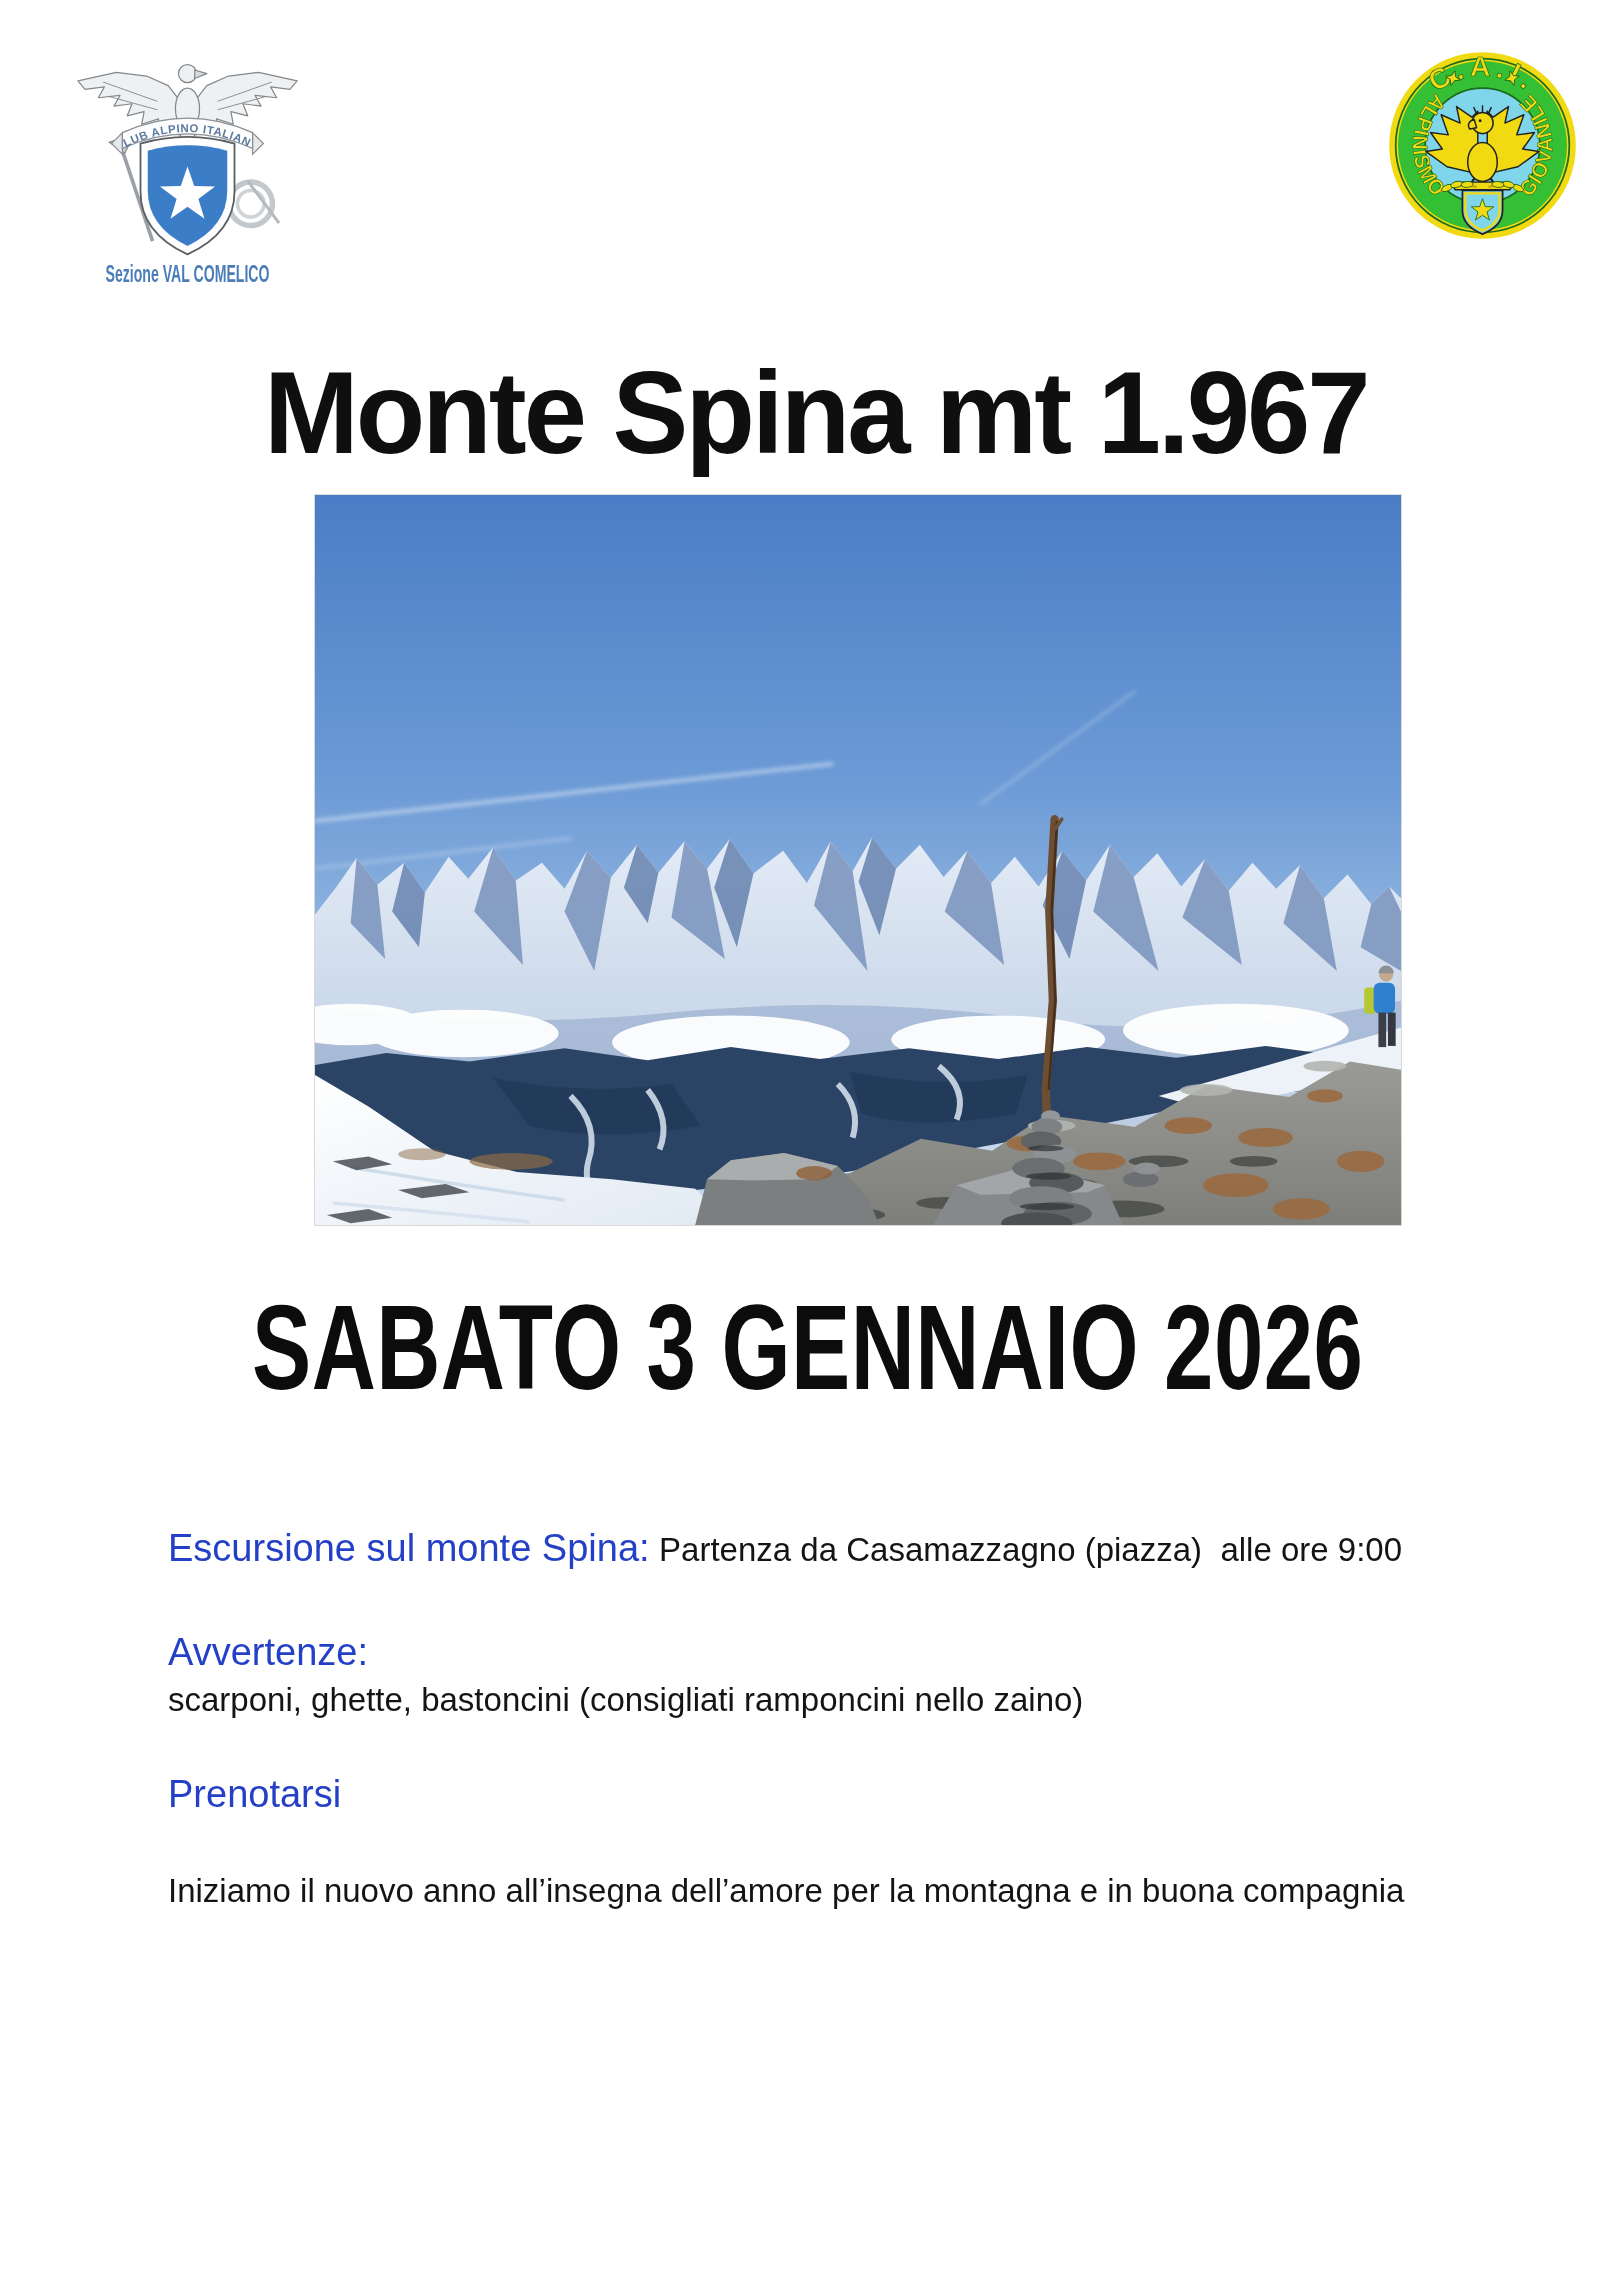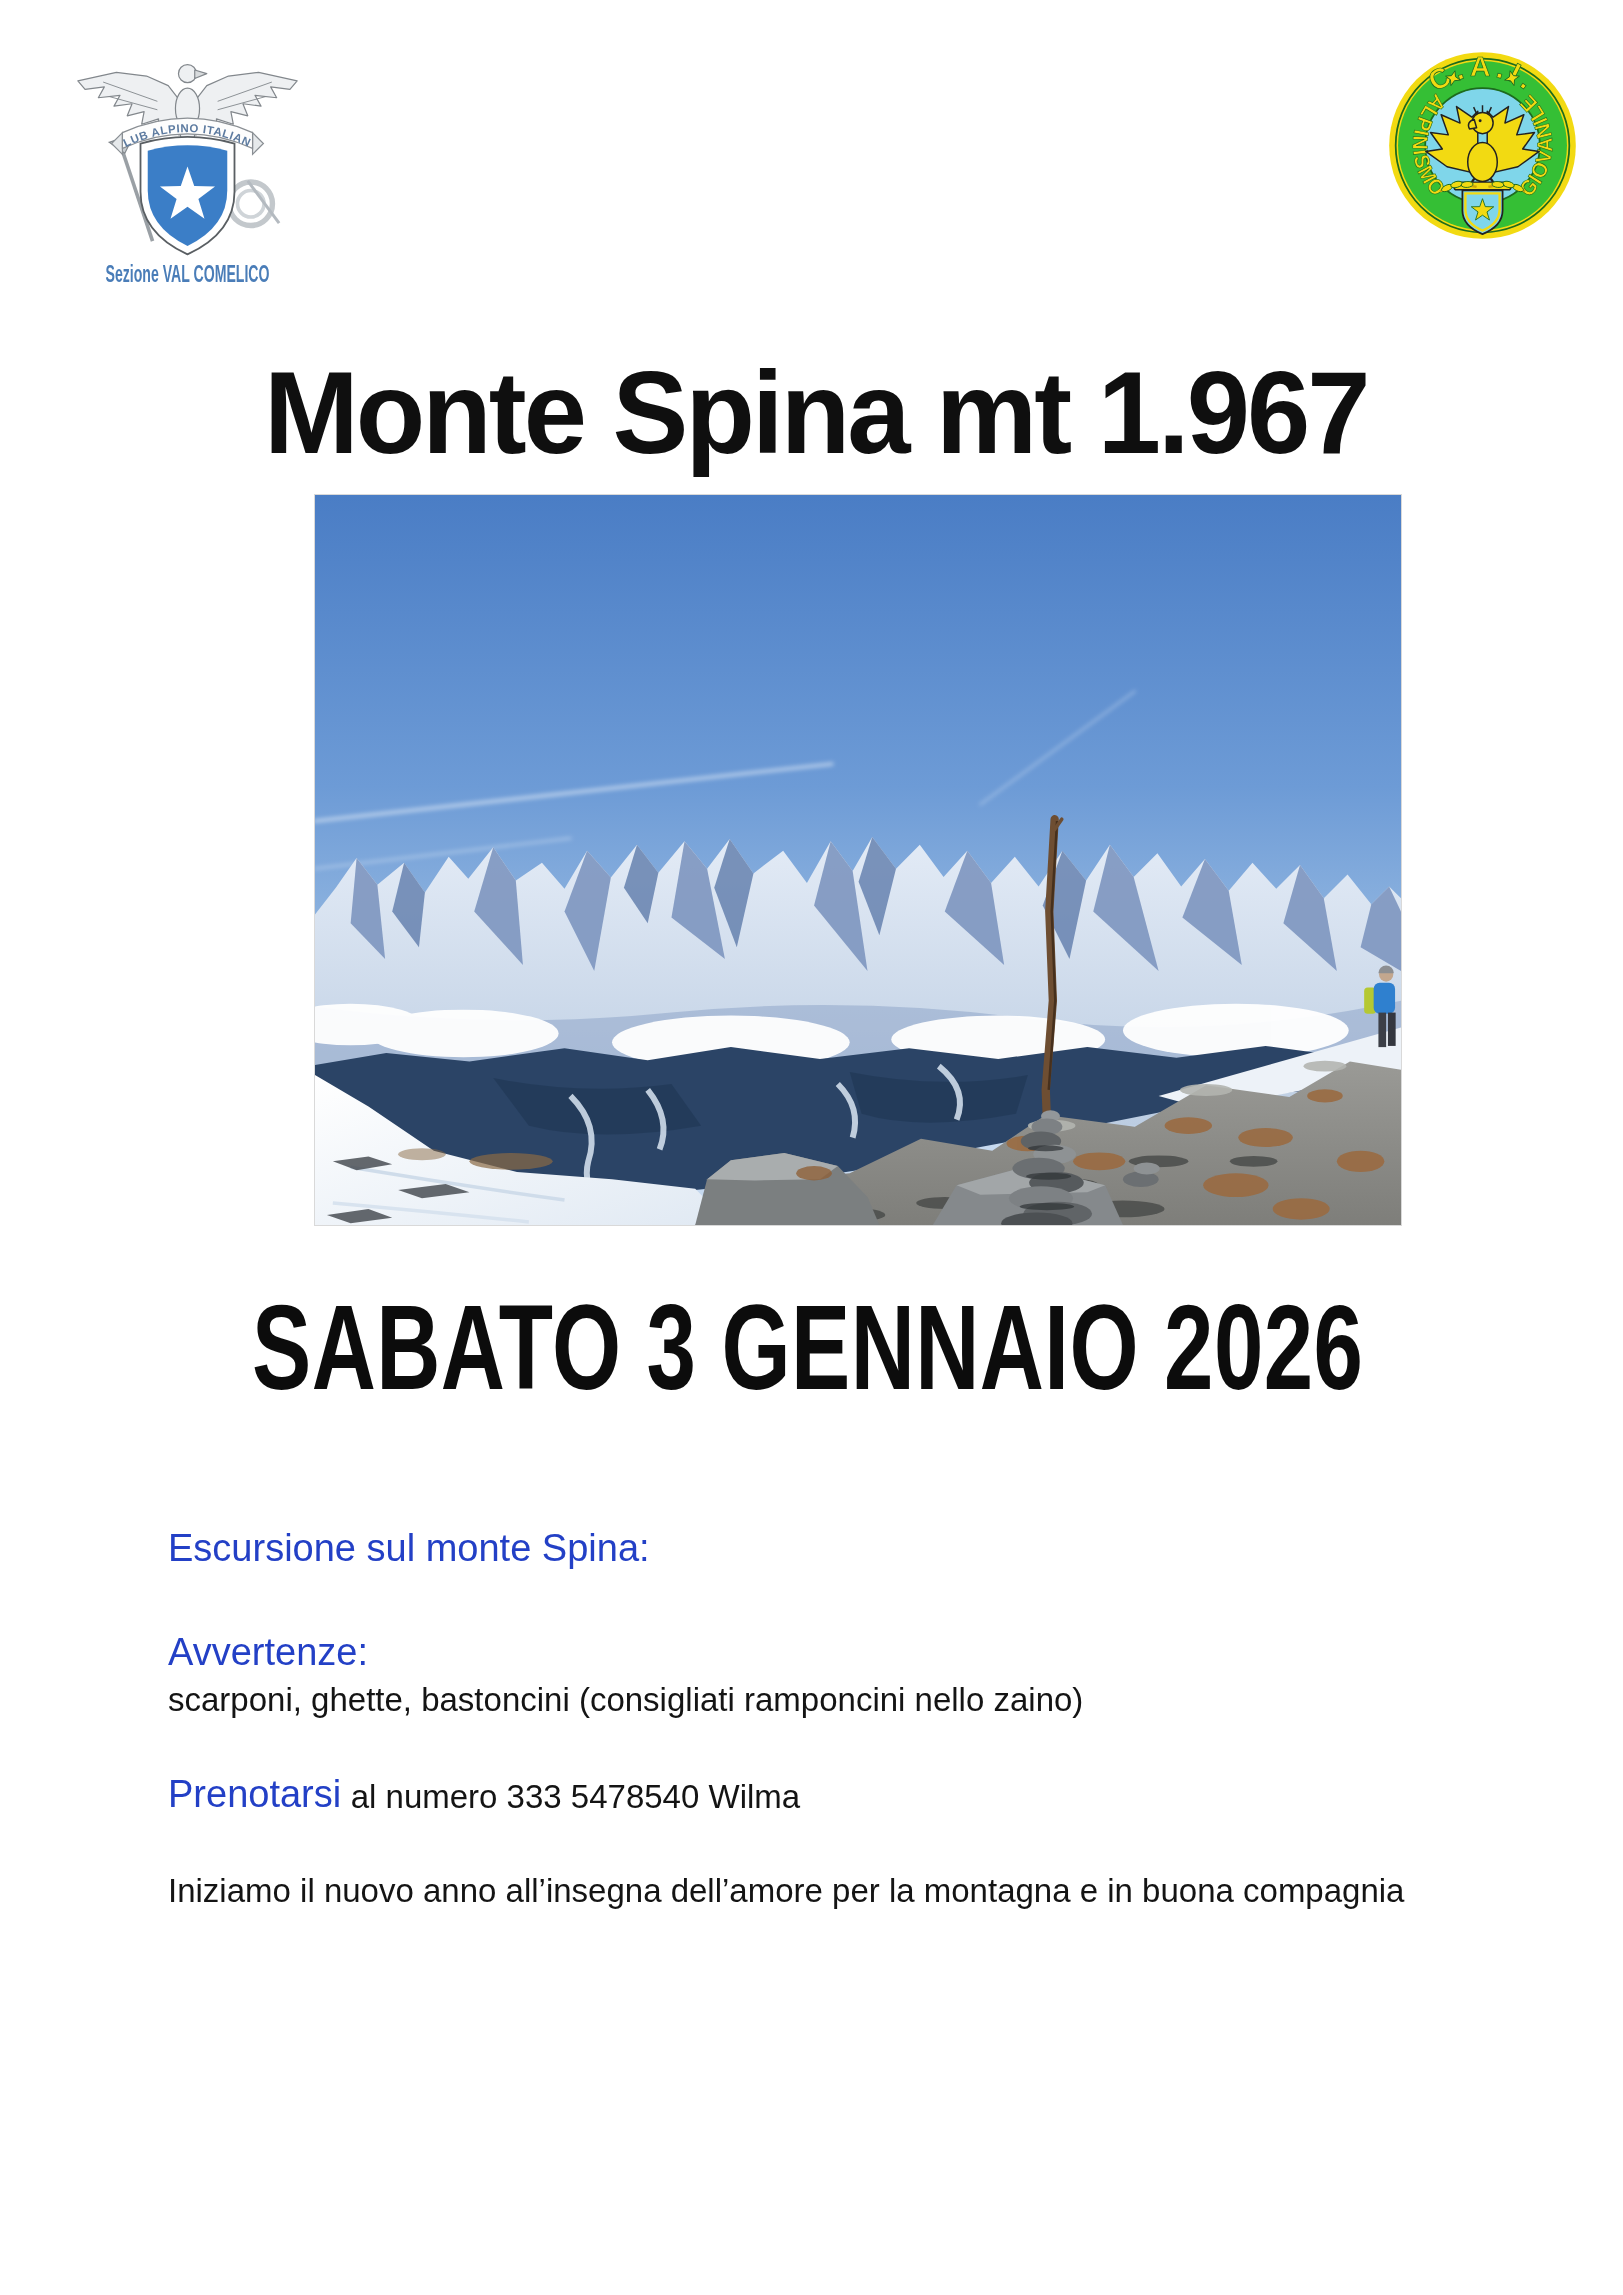--- a/index.html
+++ b/index.html
@@ -300,32 +300,32 @@
       <ellipse cx="1400" cy="1132" rx="22" ry="10" fill="#8e9294"></ellipse>
     </g>
   </svg>
 </div>
 
 <div class="date-line">SABATO 3 GENNAIO 2026</div>
 
 <div class="detail row-escursione">
   <span class="lbl-blue">Escursione sul monte Spina:</span>
   <span class="gap"></span>
+  <span class="txt-black">Partenza da Casamazzagno (piazza)  alle ore 9:00</span>
 </div>
 
 <div class="detail row-avvertenze">
   <span class="lbl-blue">Avvertenze:</span>
 </div>
 
 <div class="detail row-scarponi">
   <span class="txt-black">scarponi, ghette, bastoncini (consigliati ramponcini nello zaino)</span>
 </div>
 
 <div class="detail row-prenotarsi">
   <span class="lbl-blue">Prenotarsi</span>
   <span class="gap"></span>
-  <span class="txt-black">al numero 333 5478540 Wilma</span>
 </div>
 
 <div class="detail row-iniziamo">
   <span class="txt-black">Iniziamo il nuovo anno all’insegna dell’amore per la montagna e in buona compagnia</span>
 </div>
 
 
 </body></html>

